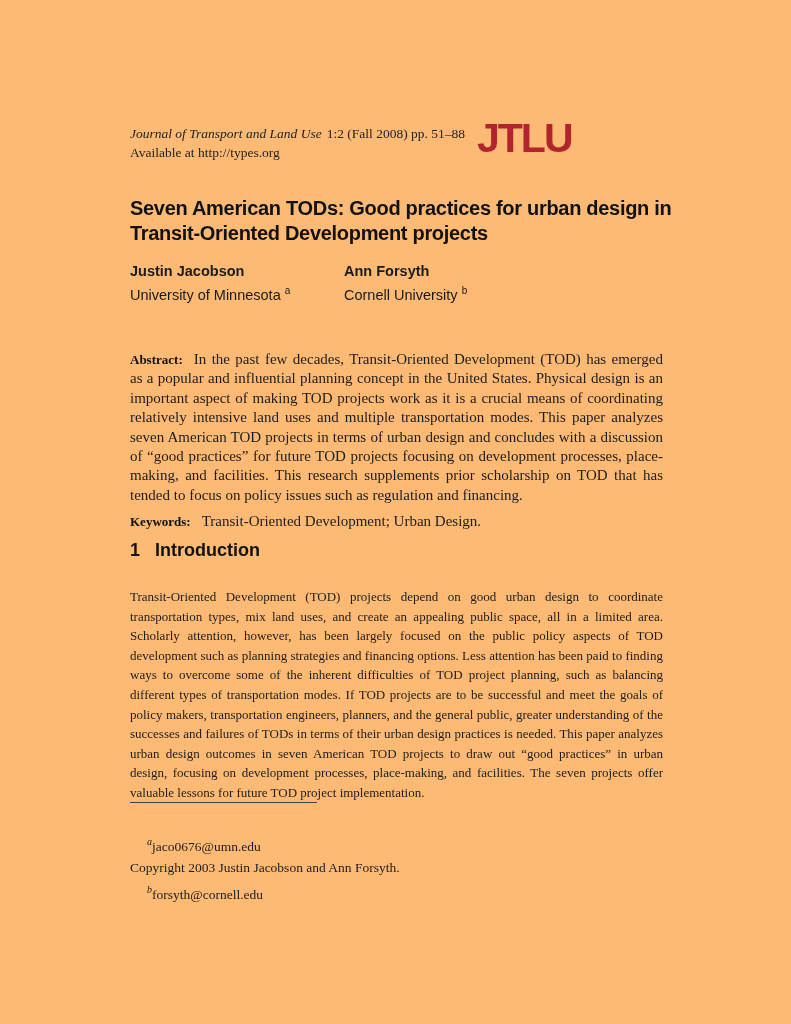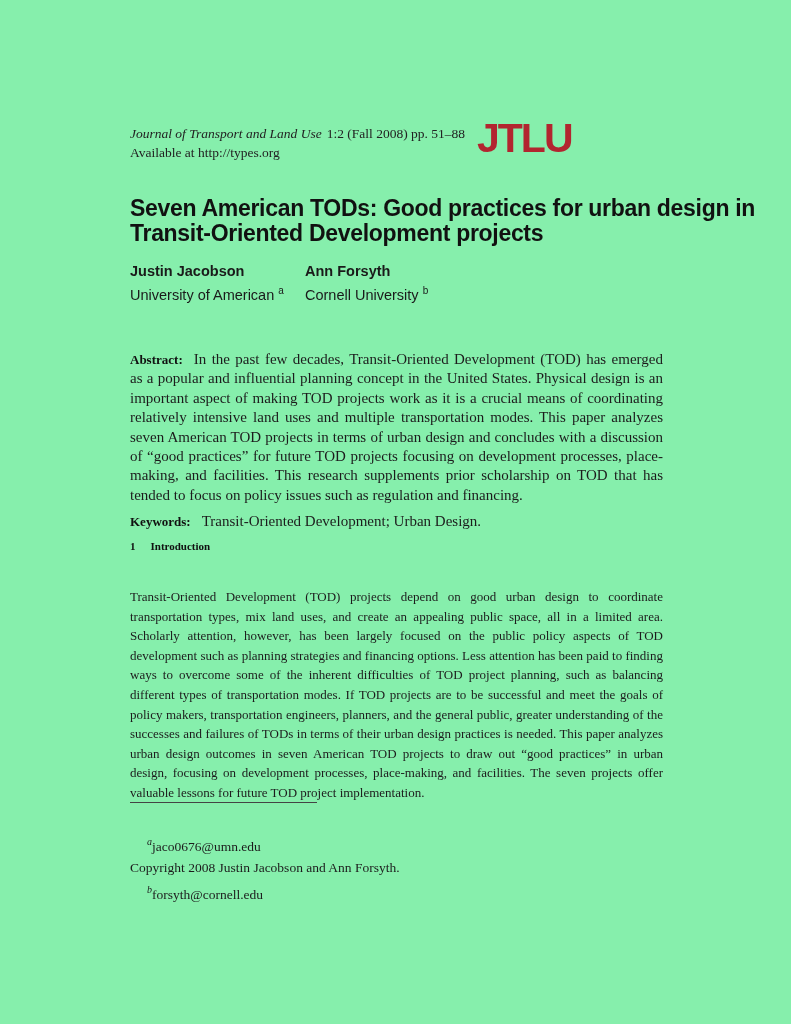--- a/index.html
+++ b/index.html
@@ -1,19 +1,19 @@
 <!DOCTYPE html>
 <html><head>
 <meta charset="utf-8">
 <style>
   html,body{margin:0;padding:0;background:#e8e8e8;}
   .page{
     position:relative;
     width:791px;height:1024px;
-    background:#86efac;
+    background:#fdba74;
     margin:0 auto;
     overflow:hidden;
     font-family:"Liberation Serif", serif;
     color:#1c1c1c;
   }
   
   .masthead-left{
     position:absolute;left:130px;top:124px;
     font-size:13.5px;line-height:19px;color:#222;
   }
@@ -22,29 +22,29 @@
   .logo{
     position:absolute;left:477px;top:111px;
     font-family:"Liberation Sans", sans-serif;
     font-weight:900;font-size:41px;line-height:54px;
     letter-spacing:-2px;color:#b2252f;
   }
   
   .paper-title{
     position:absolute;left:130px;top:196px;
     font-family:"Liberation Sans", sans-serif;
-    font-weight:bold;font-size:23px;line-height:25px;
+    font-weight:bold;font-size:20px;line-height:25px;
     letter-spacing:-0.3px;color:#111;
   }
   
   .authors{
     position:absolute;left:130px;top:262px;
     display:flex;
     font-family:"Liberation Sans", sans-serif;
-    font-size:14.5px;line-height:19px;color:#1a1a1a;
+    font-size:14.5px;line-height:19px;color:#1a1a1a;gap:39px;
   }
   .author-col1{width:175px;}
   .author-name{font-weight:bold;}
   .author-affiliation sup{font-size:10px;}
   
   .abstract{
     position:absolute;left:130px;top:335px;width:533px;
     font-size:15px;line-height:19.4px;text-align:justify;
   }
   .runin-label{
@@ -52,22 +52,22 @@
     font-weight:bold;font-size:13px;
     margin-right:11px;color:#111;
   }
   .keywords{
     position:absolute;left:130px;top:497px;width:533px;
     font-size:15px;line-height:19.4px;
   }
   
   .section-heading{
     position:absolute;left:130px;top:540px;
-    font-family:Liberation Serif, serif;
-    font-weight:bold;font-size:11px;color:#111;
+    font-family:Liberation Sans, sans-serif;
+    font-weight:bold;font-size:18px;color:#111;
   }
   .section-number{margin-right:15px;}
   .intro-para{
     position:absolute;left:130px;top:574px;width:533px;
     font-size:13px;line-height:19.6px;text-align:justify;
   }
   
   .footnote-rule{
     position:absolute;left:130px;top:802px;width:187px;
     border:none;border-top:1.4px solid #444;margin:0;
@@ -98,21 +98,21 @@
   <div class="logo">JTLU</div>
 
   <div class="paper-title">
     <div>Seven American TODs: Good practices for urban design in</div>
     <div>Transit-Oriented Development projects</div>
   </div>
 
   <div class="authors">
     <div class="author-col1">
       <div class="author-name">Justin Jacobson</div>
-      <div class="author-affiliation"><span>University of American</span> <sup>a</sup></div>
+      <div class="author-affiliation"><span>University of Minnesota</span> <sup>a</sup></div>
     </div>
     <div>
       <div class="author-name">Ann Forsyth</div>
       <div class="author-affiliation"><span>Cornell University</span> <sup>b</sup></div>
     </div>
   </div>
 
   <p class="abstract">
     <span class="runin-label">Abstract:</span><span>In the past few decades, Transit-Oriented Development (TOD) has emerged as a popular and influential planning concept in the United States. Physical design is an important aspect of making TOD projects work as it is a crucial means of coordinating relatively intensive land uses and multiple transportation modes. This paper analyzes seven American TOD projects in terms of urban design and concludes with a discussion of “good practices” for future TOD projects focusing on development processes, place-making, and facilities. This research supplements prior scholarship on TOD that has tended to focus on policy issues such as regulation and financing.</span>
   </p>
@@ -127,16 +127,16 @@
 
   <p class="intro-para">Transit-Oriented Development (TOD) projects depend on good urban design to coordinate transportation types, mix land uses, and create an appealing public space, all in a limited area. Scholarly attention, however, has been largely focused on the public policy aspects of TOD development such as planning strategies and financing options. Less attention has been paid to finding ways to overcome some of the inherent difficulties of TOD project planning, such as balancing different types of transportation modes. If TOD projects are to be successful and meet the goals of policy makers, transportation engineers, planners, and the general public, greater understanding of the successes and failures of TODs in terms of their urban design practices is needed. This paper analyzes urban design outcomes in seven American TOD projects to draw out “good practices” in urban design, focusing on development processes, place-making, and facilities. The seven projects offer valuable lessons for future TOD project implementation.</p>
 
   <hr class="footnote-rule">
   <div class="footnotes">
     <div class="footnote-item"><sup>a</sup><span>jaco0676@umn.edu</span></div>
     <div class="footnote-item"><sup>b</sup><span>forsyth@cornell.edu</span></div>
   </div>
 
   <div class="copyright">
-    <div>Copyright 2008 Justin Jacobson and Ann Forsyth.</div>
+    <div>Copyright 2003 Justin Jacobson and Ann Forsyth.</div>
   </div>
 
 </div>
 
 </body></html>

